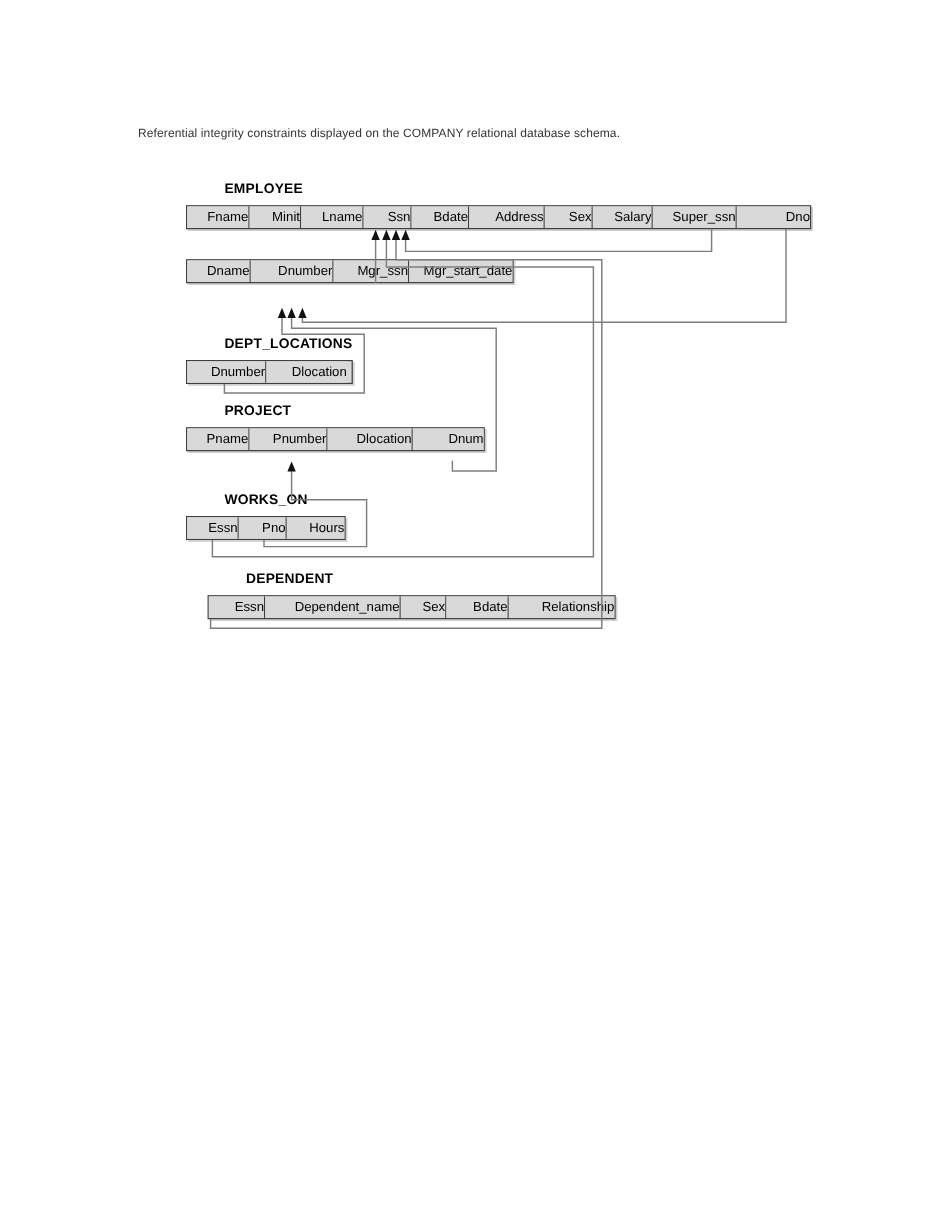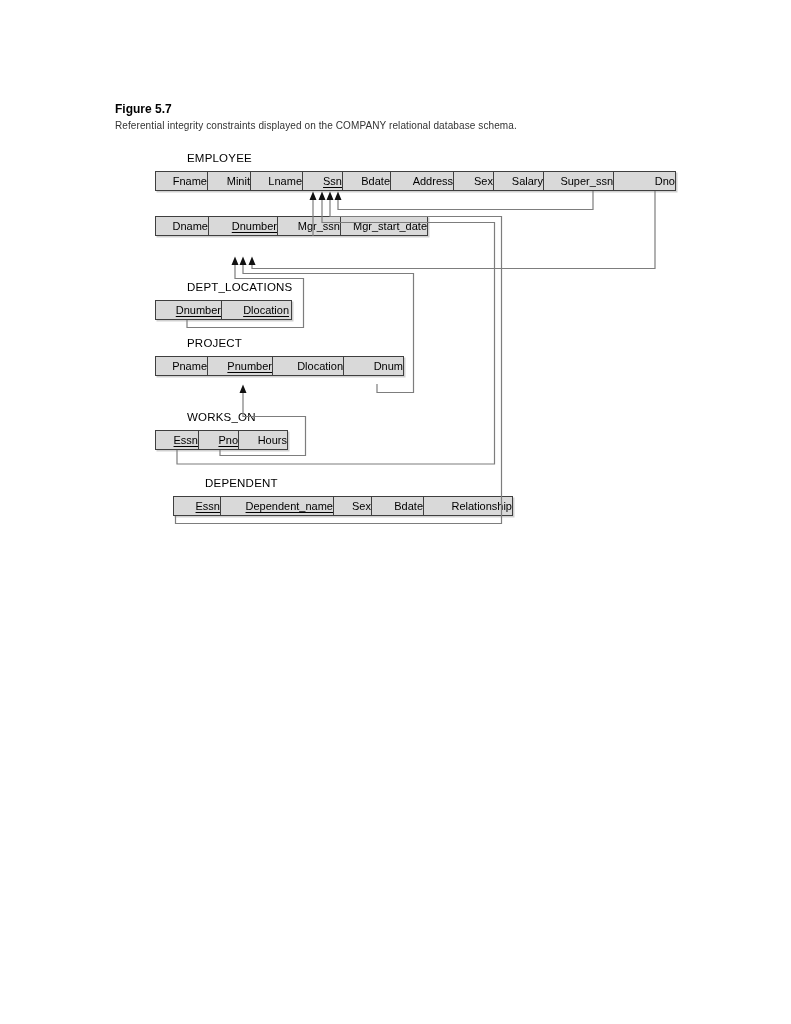--- a/index.html
+++ b/index.html
@@ -11,21 +11,21 @@
     font-family: "Liberation Sans", "DejaVu Sans", sans-serif;
     color: #1a1a1a;
     overflow: hidden;
   }
   .fig-head { position: absolute; left: 115px; top: 102px; width: 560px; }
   .fig-label { font-size: 12px; font-weight: bold; color: #000; }
   .fig-caption { font-size: 10px; color: #333; margin-top: 4px; letter-spacing: 0.1px; }
 
   .tbl { position: absolute; }
   .tbl-name {
-    font-size: 11.5px; font-weight: normal; color: #000;
+    font-size: 11.5px; font-weight: bold; color: #000;
     height: 14px; line-height: 14px; margin-bottom: 6px; letter-spacing: 0.2px; padding-left: 32px;
   }
   .row {
     display: flex;
     border: 1px solid #3f3f3f;
     box-shadow: 1.5px 1.5px 0 rgba(120,120,120,0.35);
     background: #d9d9d9;
     height: 20px;
     box-sizing: border-box;
   }
@@ -35,33 +35,32 @@
     height: 100%;
     line-height: 18px;
     text-align: right;
     font-size: 11px;
     color: #000;
     background: #d9d9d9;
     white-space: nowrap;
     overflow: hidden;
   }
   .cell:last-child { border-right: none; }
-  .cell.key { text-decoration: underline; text-underline-offset: 2px; }
+  .cell.key { text-underline-offset: 2px; }
 
   .overlay { position: absolute; left: 0; top: 0; pointer-events: none; }
   .fk-line { fill: none; stroke: #7d7d7d; stroke-width: 1.2; }
   .fk-head { fill: #111; stroke: none; }
 </style>
 </head>
 <body>
 
 <div class="page">
 
   <div class="fig-head">
-    <div class="fig-label">Figure 5.7</div>
     <div class="fig-caption">Referential integrity constraints displayed on the COMPANY relational database schema.</div>
   </div>
 
   <div class="tbl" style="left:155px; top:151px;">
     <div class="tbl-name">EMPLOYEE</div>
     <div class="row">
       <div class="cell" style="width:52px">Fname</div>
       <div class="cell" style="width:43px">Minit</div>
       <div class="cell" style="width:52px">Lname</div>
       <div class="cell key" style="width:40px">Ssn</div>

